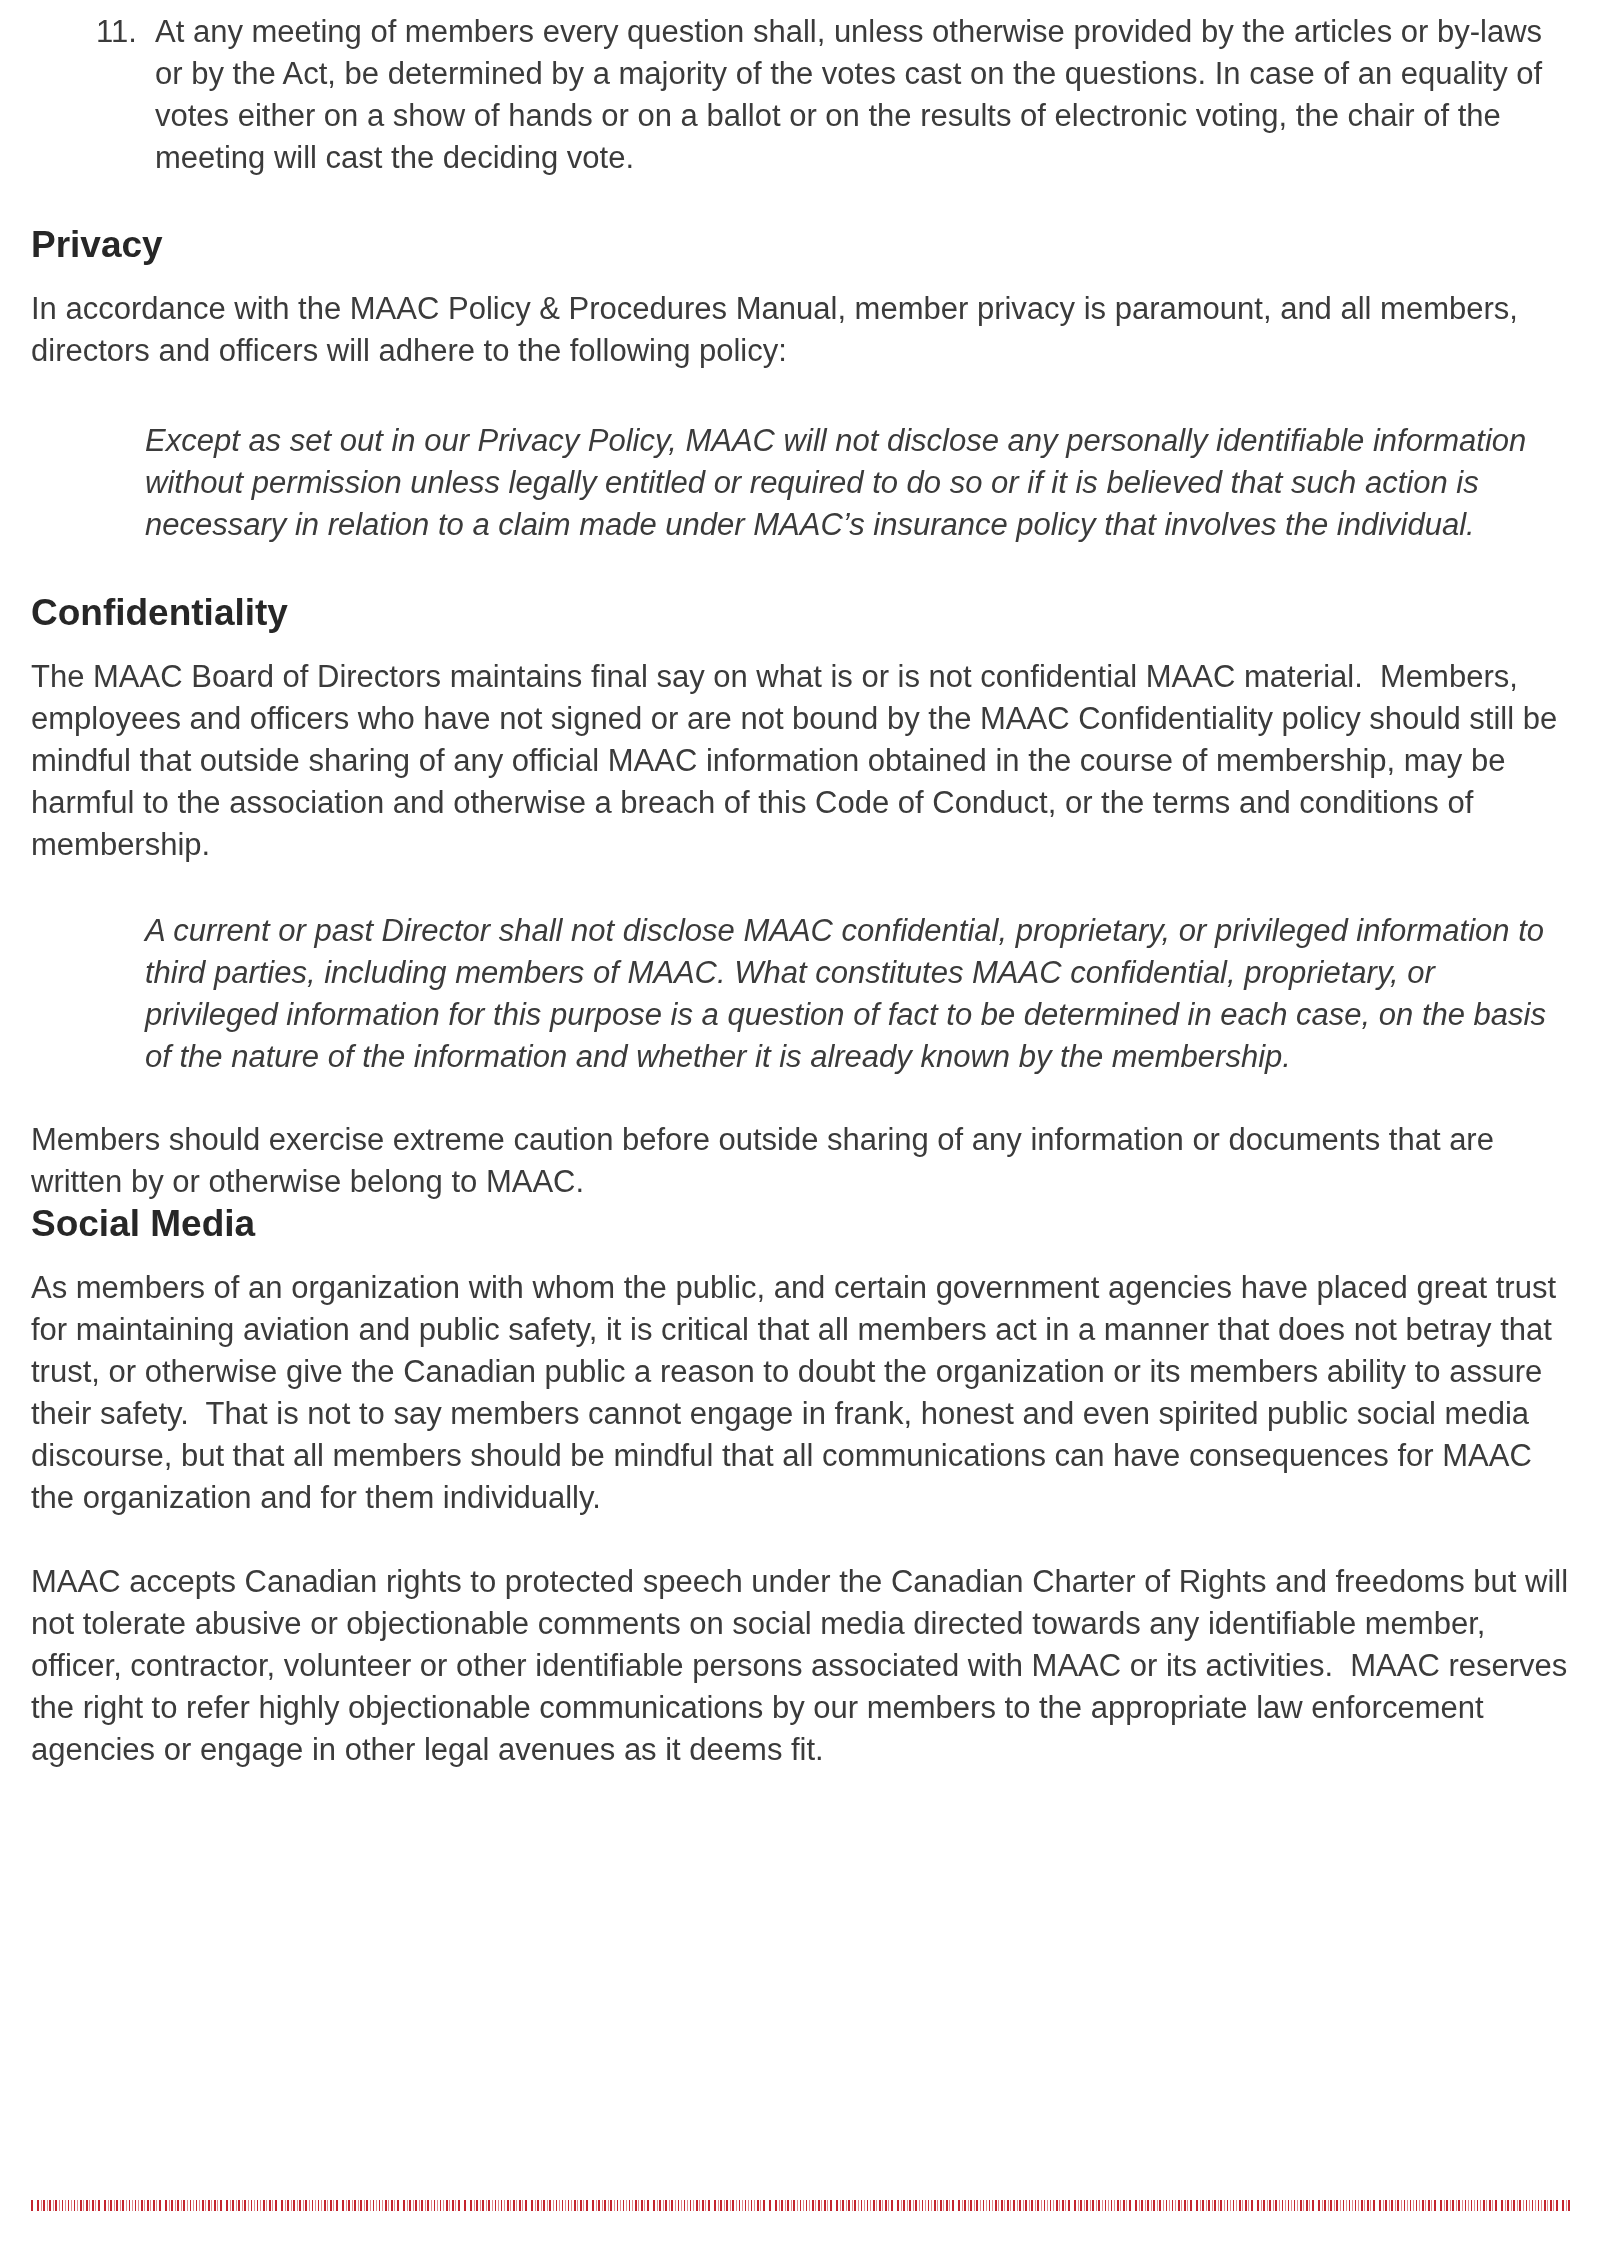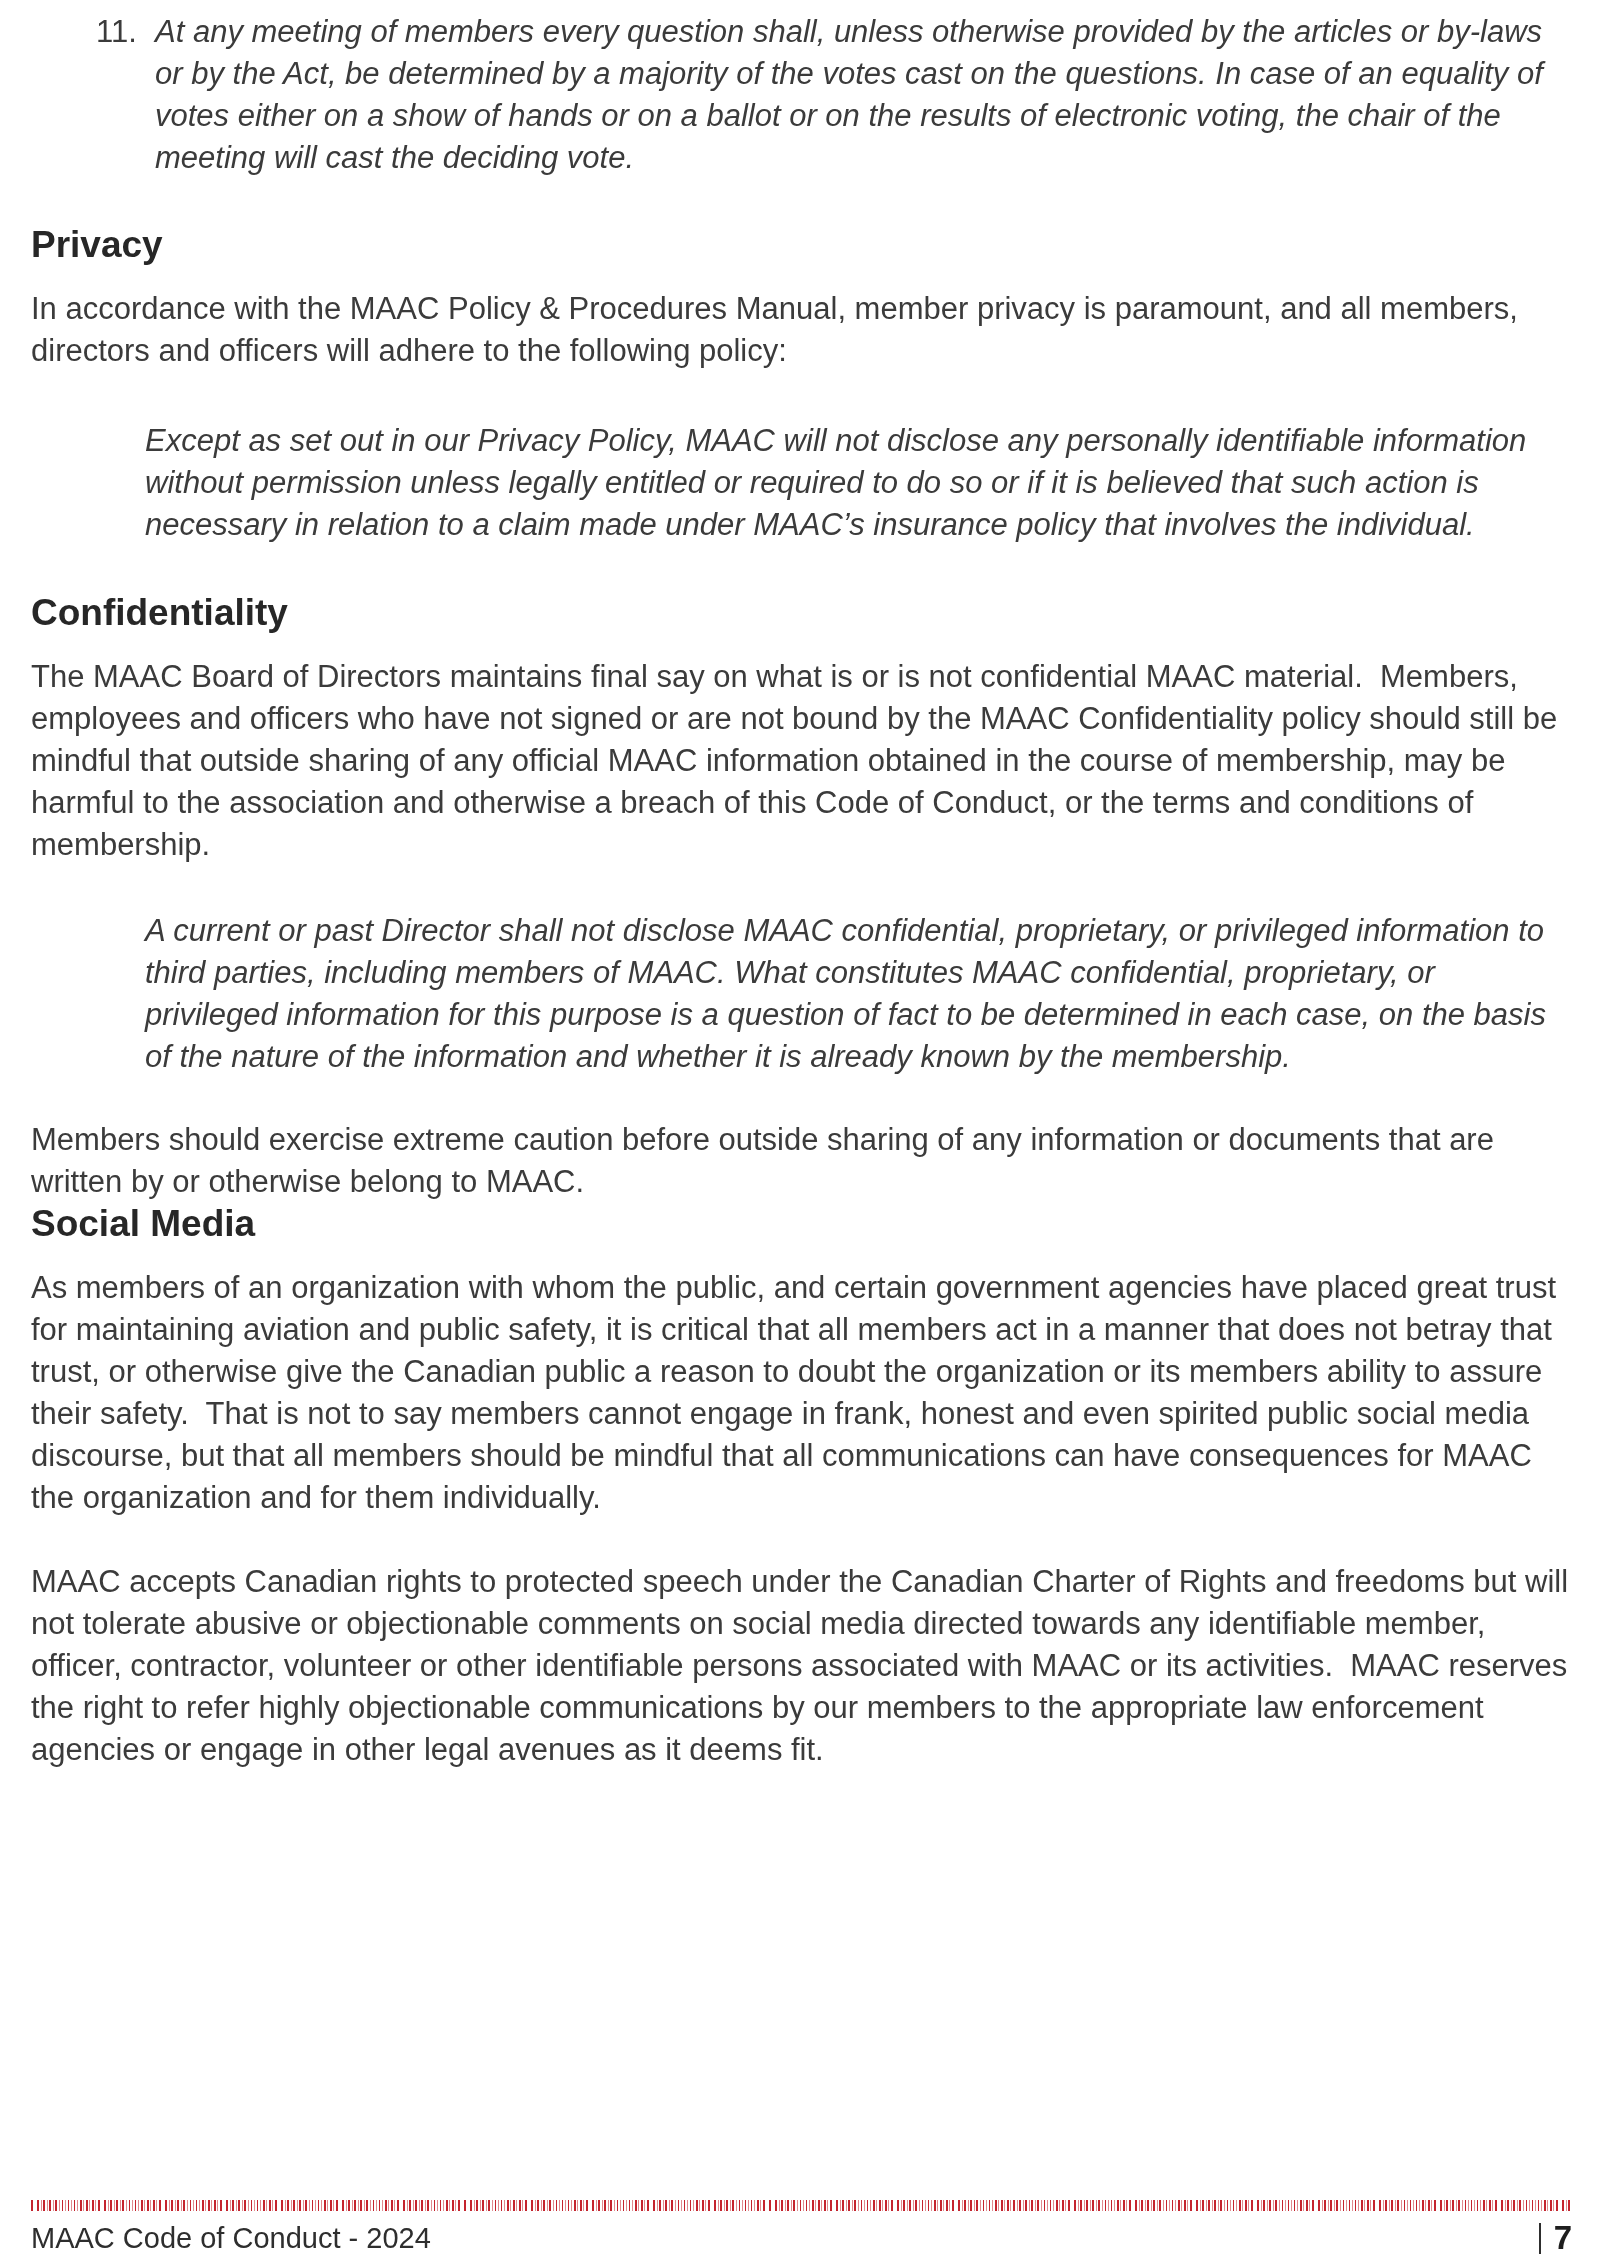--- a/index.html
+++ b/index.html
@@ -31,21 +31,21 @@
   .list-item {
     display: flex;
     align-items: flex-start;
     padding-left: 65px;
   }
   .list-item .num {
     flex: 0 0 59px;
     font-size: 31px;
     line-height: 42px;
   }
-  .list-item p.body { flex: 1; font-style: italic; }
+  .list-item p.body { flex: 1; }
 
   h2 {
     font-size: 37px;
     line-height: 42px;
     font-weight: bold;
     color: #272727;
     margin: 0;
   }
   h2.h-privacy        { margin-top: 45px; margin-bottom: 22px; }
   h2.h-confidentiality{ margin-top: 38px; margin-bottom: 22px; }
@@ -132,22 +132,15 @@
     <p class="body after-quote">Members should exercise extreme caution before outside sharing of any information or documents that are written by or otherwise belong to MAAC.</p>
 
     <h2 class="h-social">Social Media</h2>
     <p class="body">As members of an organization with whom the public, and certain government agencies have placed great trust for maintaining aviation and public safety, it is critical that all members act in a manner that does not betray that trust, or otherwise give the Canadian public a reason to doubt the organization or its members ability to assure their safety.  That is not to say members cannot engage in frank, honest and even spirited public social media discourse, but that all members should be mindful that all communications can have consequences for MAAC the organization and for them individually.</p>
     <p class="body mt-par">MAAC accepts Canadian rights to protected speech under the Canadian Charter of Rights and freedoms but will not tolerate abusive or objectionable comments on social media directed towards any identifiable member, officer, contractor, volunteer or other identifiable persons associated with MAAC or its activities.  MAAC reserves the right to refer highly objectionable communications by our members to the appropriate law enforcement agencies or engage in other legal avenues as it deems fit.</p>
 
   </div>
 
   <footer>
     <div class="dotted-rule"></div>
-    <div class="footer-row">
-      <span class="footer-title">MAAC Code of Conduct - 2024</span>
-      <span class="pageno">
-        <span class="bar"></span>
-        <span class="num7">7</span>
-      </span>
-    </div>
   </footer>
 </div>
 
 
 </body></html>

